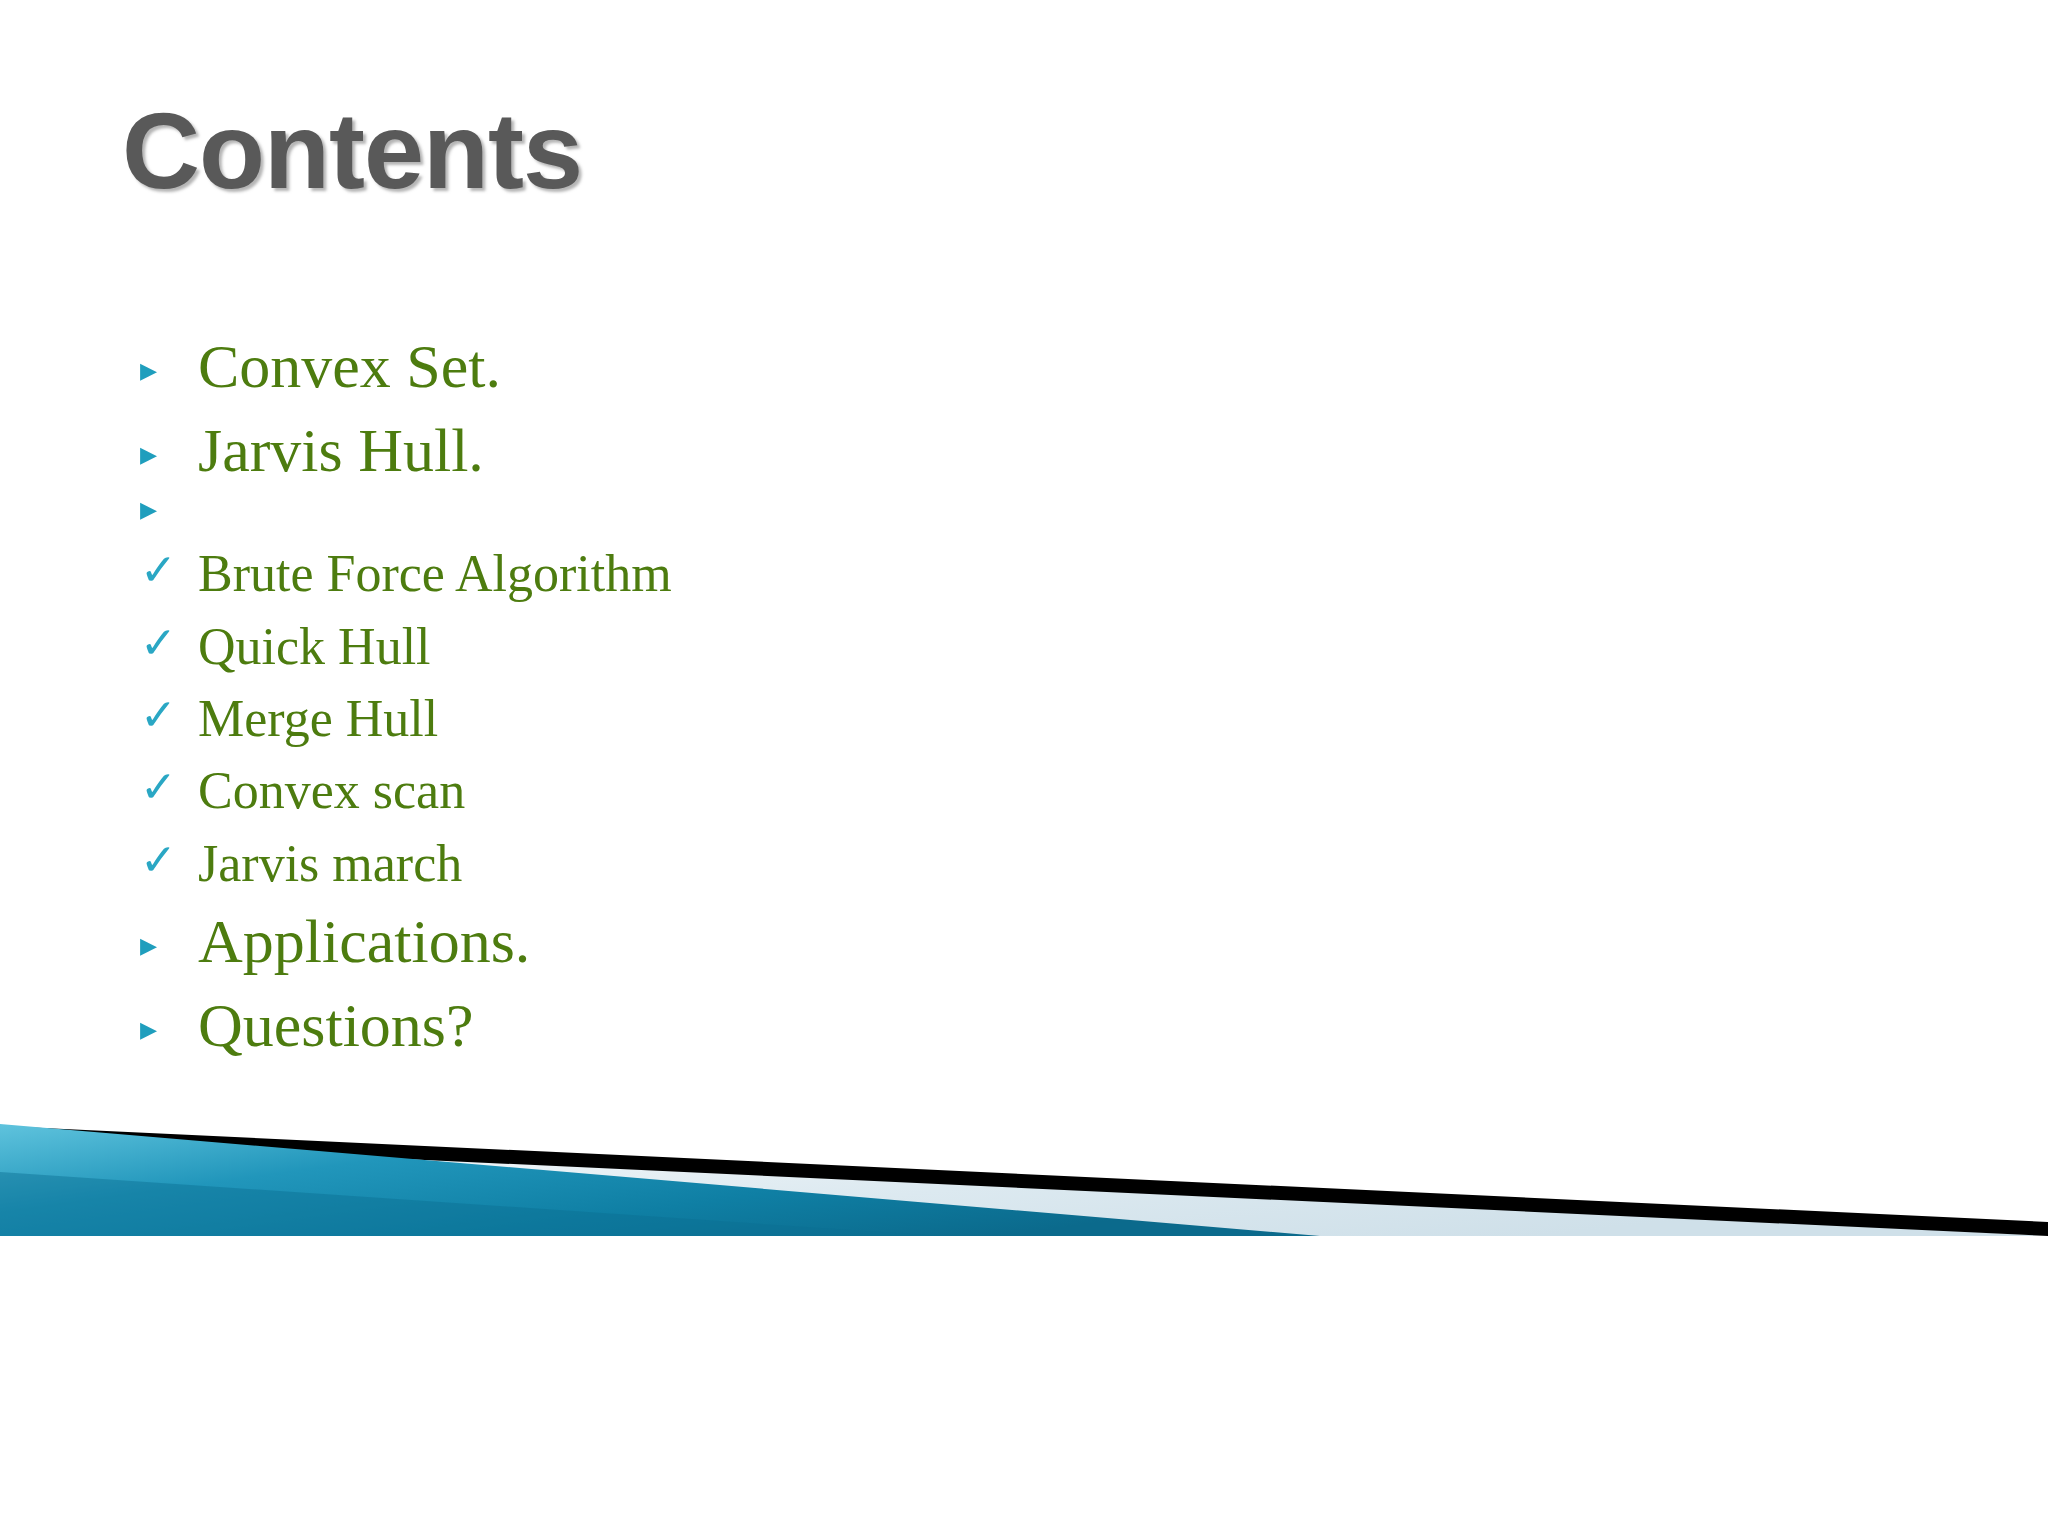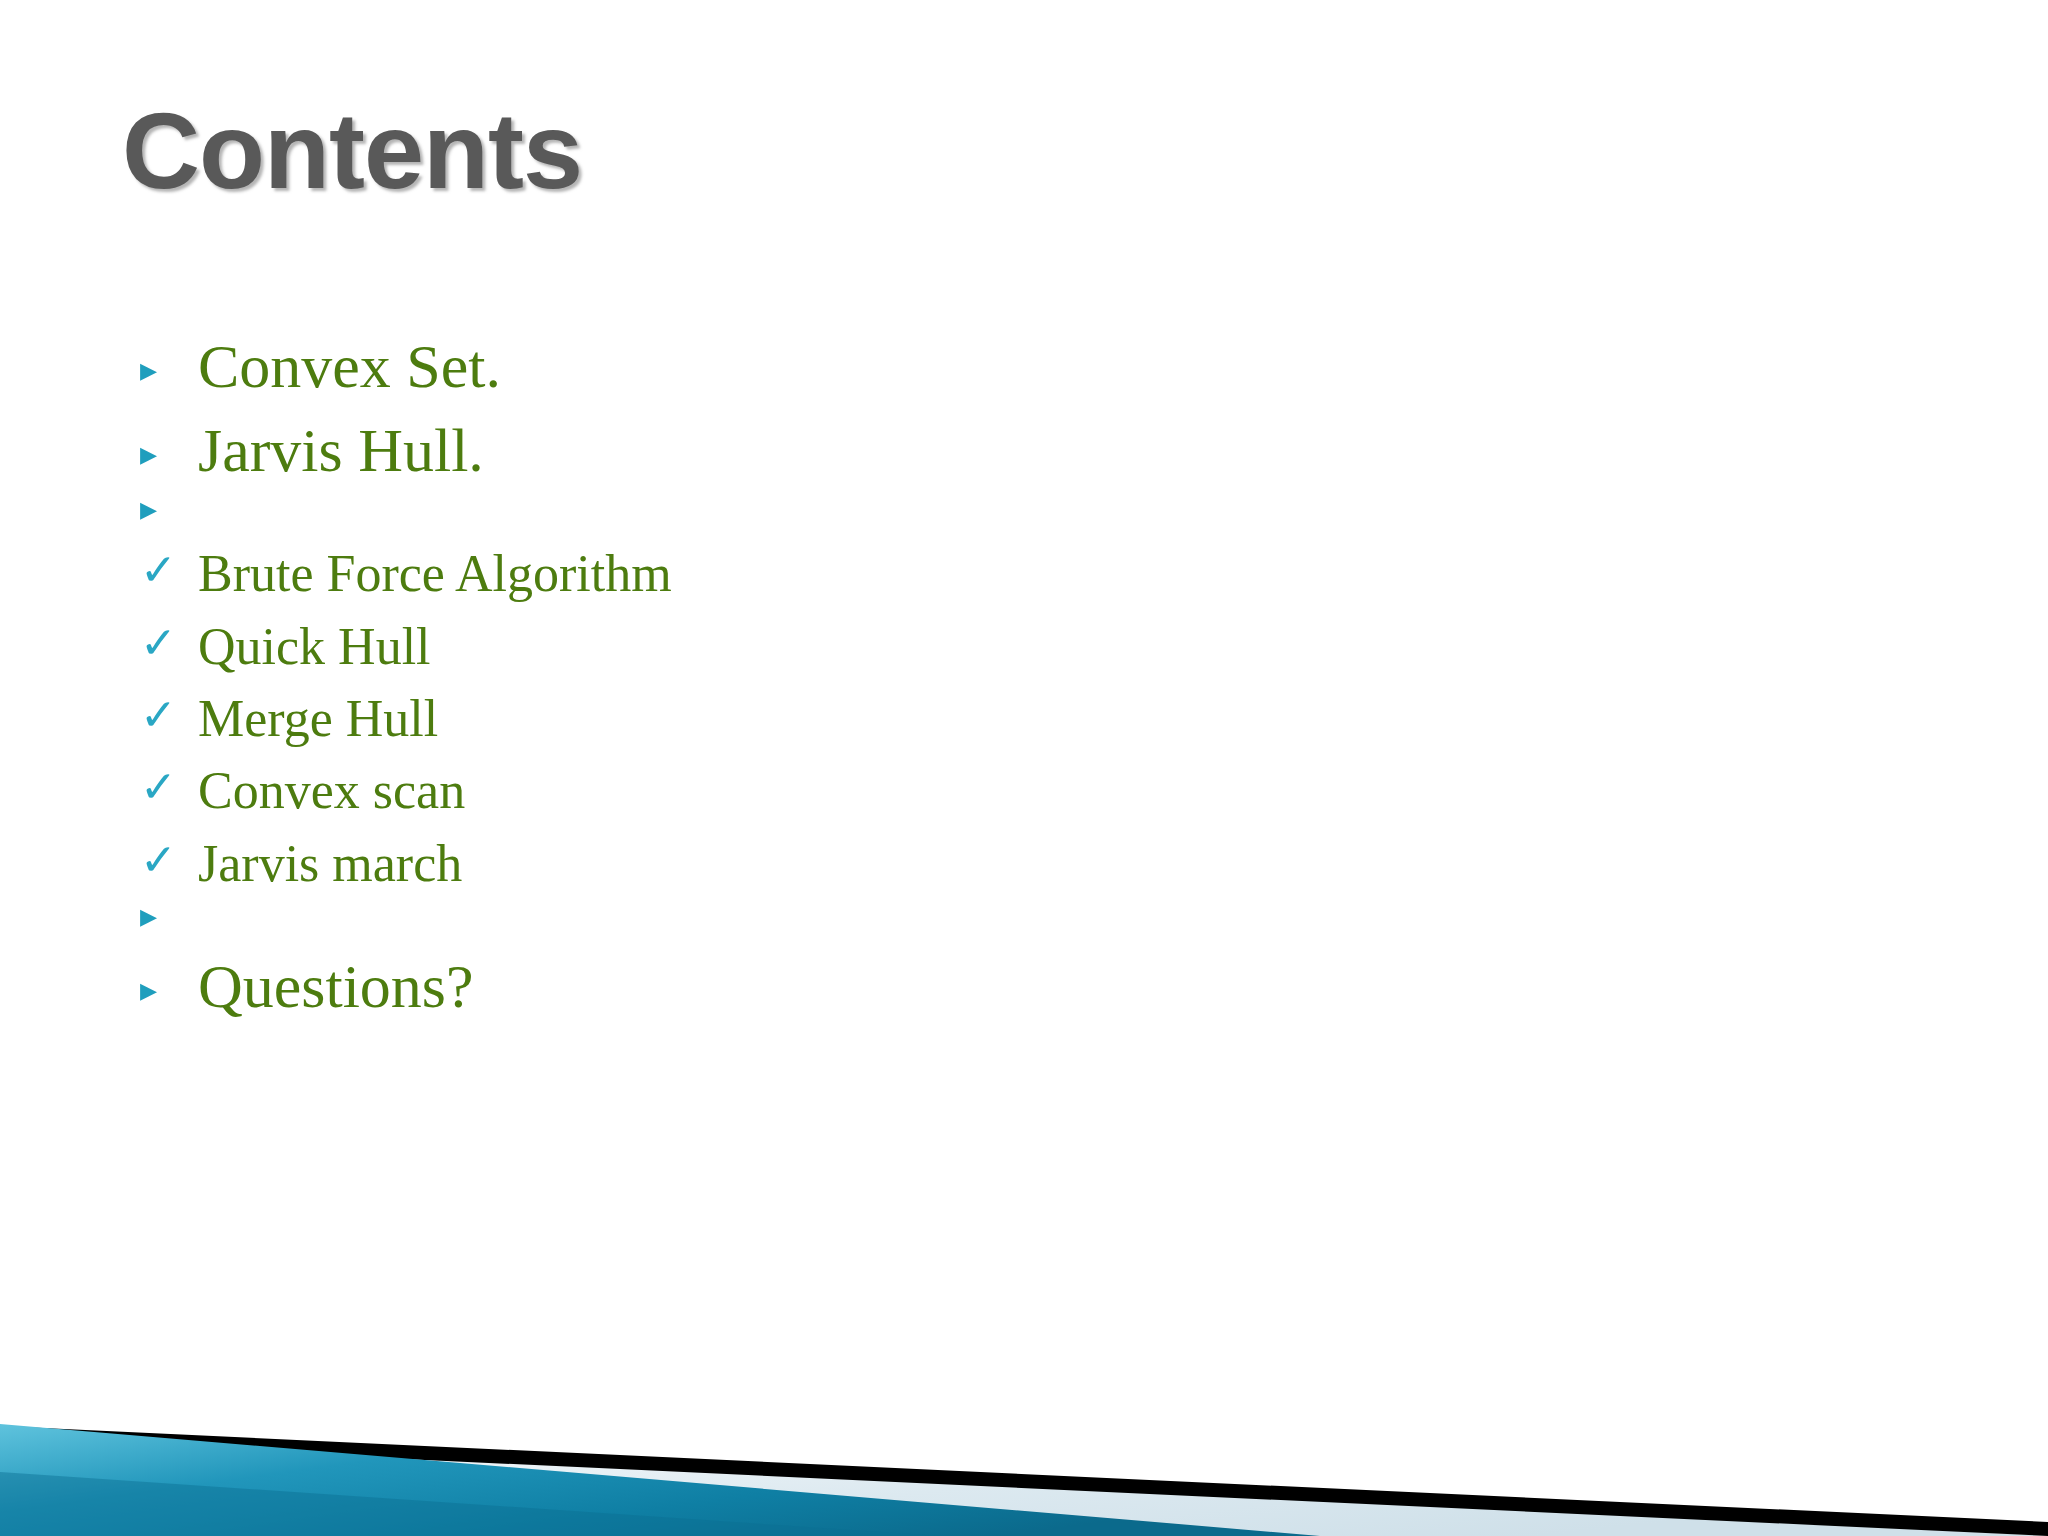--- a/index.html
+++ b/index.html
@@ -3,21 +3,21 @@
 <meta charset="utf-8">
 <style>
   html, body {
     margin: 0;
     padding: 0;
     background: #ffffff;
   }
   .slide {
     position: relative;
     width: 2048px;
-    height: 1536px;
+    height: 1236px;
     background: #ffffff;
     overflow: hidden;
     font-family: "Liberation Serif", serif;
   }
 
   
   .slide-title {
     position: absolute;
     left: 122px;
     top: 88px;
@@ -123,20 +123,21 @@
       <span class="bullet-text">Convex scan</span>
     </div>
 
     <div class="bullet-row level-2">
       <span class="bullet-marker check">✓</span>
       <span class="bullet-text">Jarvis march</span>
     </div>
 
     <div class="bullet-row level-1">
       <span class="bullet-marker arrow">▸</span>
+      <span class="bullet-text">Applications.</span>
     </div>
 
     <div class="bullet-row level-1">
       <span class="bullet-marker arrow">▸</span>
       <span class="bullet-text">Questions?</span>
     </div>
 
   </div>
 
   <svg class="deco" viewBox="0 0 2048 260" preserveAspectRatio="none">

